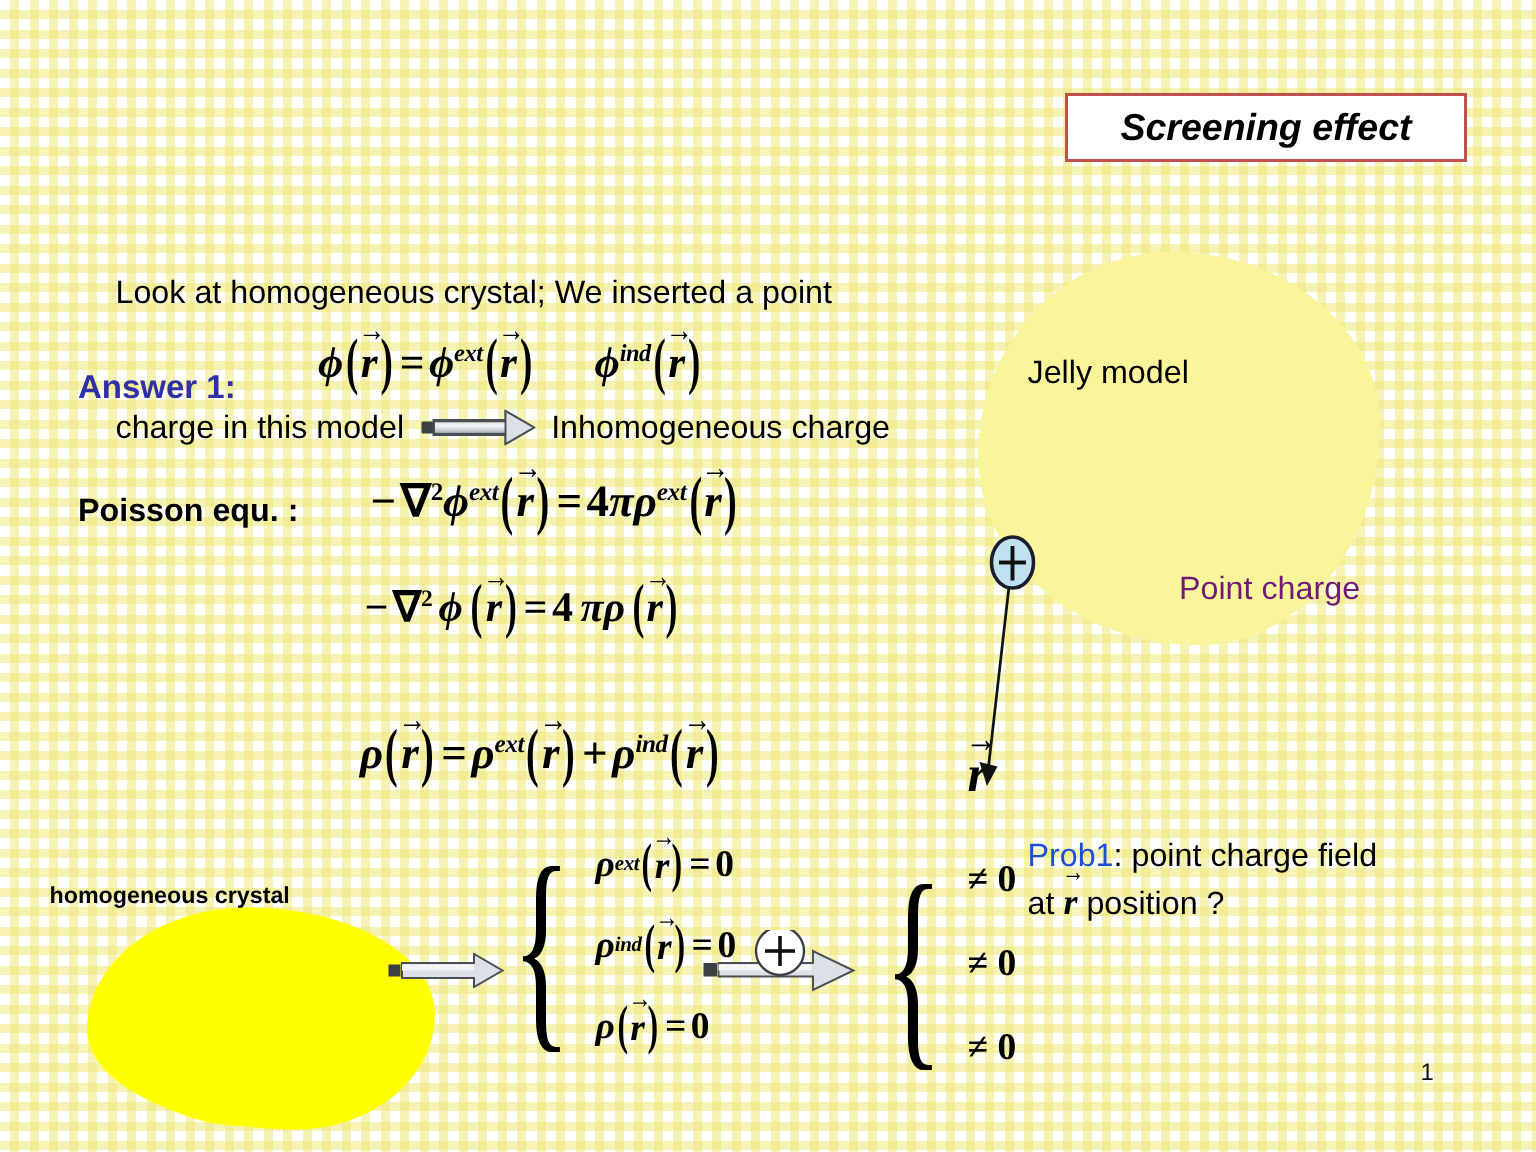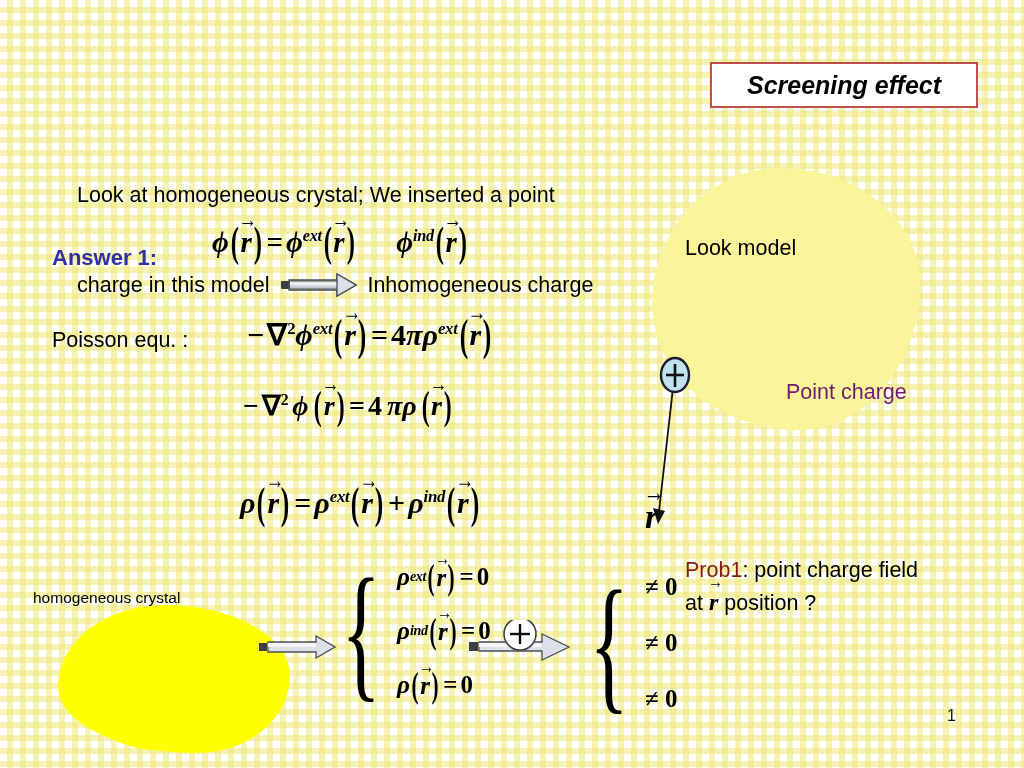--- a/index.html
+++ b/index.html
@@ -72,26 +72,26 @@
   
   .body-text {
     font-size: 21.5px; color: #000000; line-height: 30px;
     white-space: pre;
   }
   #intro-text { left: 52px; top: 120px; margin-left: 25px; }
   #jelly-label { left: 685px; top: 233px; font-size: 21.5px; color:#000; }
   #pointcharge-label { left: 786px; top: 377px; font-size: 21.5px; color:#701a75; }
 
   #answer-label { left: 52px; top: 245px; font-size: 22px; color:#2F2FA8; font-weight:bold;}
-  #poisson-label { left: 52px; top: 325px; font-size: 21.5px; color:#000;}
-
-  #homog-label { left: 33px; top: 589px; font-size: 15.5px; font-weight: normal; color:#000; z-index:6;}
+  #poisson-label { left: 52px; top: 325px; font-size: 21.5px; color:#000;font-weight:bold;}
+
+  #homog-label { left: 33px; top: 589px; font-size: 15.5px; font-weight: bold; color:#000; z-index:6;}
 
   #prob-block { left: 685px; top: 555px; font-size: 21.5px; color:#000; line-height:30px;}
-  #prob-block .prob-key { color:#7f1d1d; }
+  #prob-block .prob-key { color:#1d4ed8; }
 
   #page-num { left: 947px; top: 707px; font-size: 16px; color:#111; }
 
   
   .math {
     font-family: "Liberation Serif", serif;
     font-style: italic;
     font-weight: bold;
     color: #000;
     white-space: nowrap;
@@ -297,21 +297,21 @@
     <svg width="104" height="52" aria-hidden="true">
       <rect x="1" y="22" width="9" height="9" fill="#3c4045"></rect>
       <polygon points="11,22 74,22 74,14 101,27 74,40 74,31 11,31" fill="#dbe1e6" stroke="#4a4f55" stroke-width="1.3"></polygon>
       <rect x="11" y="23" width="62" height="4" fill="#f4f6f8"></rect>
       <circle cx="52" cy="14" r="16" fill="#ffffff" stroke="#3c4045" stroke-width="1.6"></circle>
       <line x1="42" y1="14" x2="62" y2="14" stroke="#111" stroke-width="2.4"></line>
       <line x1="52" y1="4" x2="52" y2="24" stroke="#111" stroke-width="2.4"></line>
     </svg>
   </span>
 
-  <div class="layer body-text" id="jelly-label">Look model</div>
+  <div class="layer body-text" id="jelly-label">Jelly model</div>
 
   <div id="pin-group">
     <svg width="140" height="165" aria-hidden="true" style="overflow:visible;">
       <line x1="29" y1="28" x2="14" y2="160" stroke="#111" stroke-width="1.8"></line>
       <polygon points="14,164 9,148 21,151" fill="#111"></polygon>
       <ellipse cx="31" cy="15" rx="14" ry="17" fill="#BFE2EE" stroke="#1c1c2e" stroke-width="2.4"></ellipse>
       <line x1="22" y1="15" x2="40" y2="15" stroke="#111" stroke-width="2.6"></line>
       <line x1="31" y1="4" x2="31" y2="27" stroke="#111" stroke-width="2.6"></line>
     </svg>
   </div>

